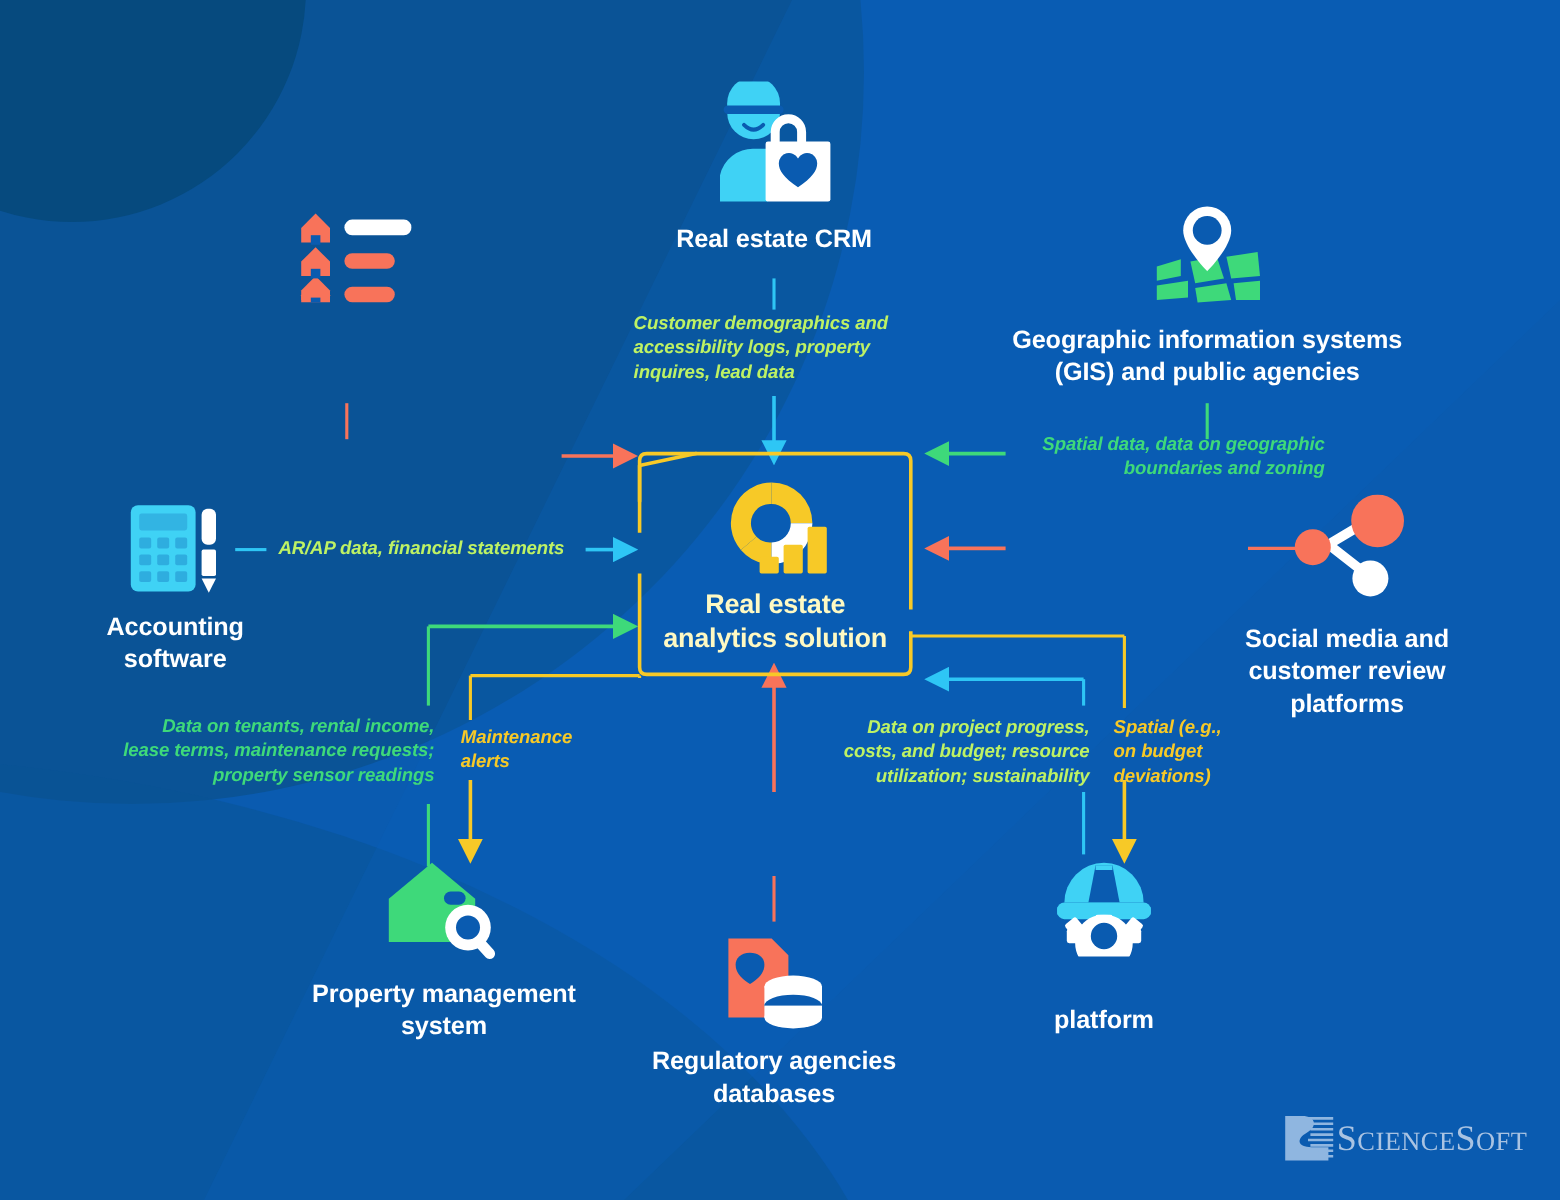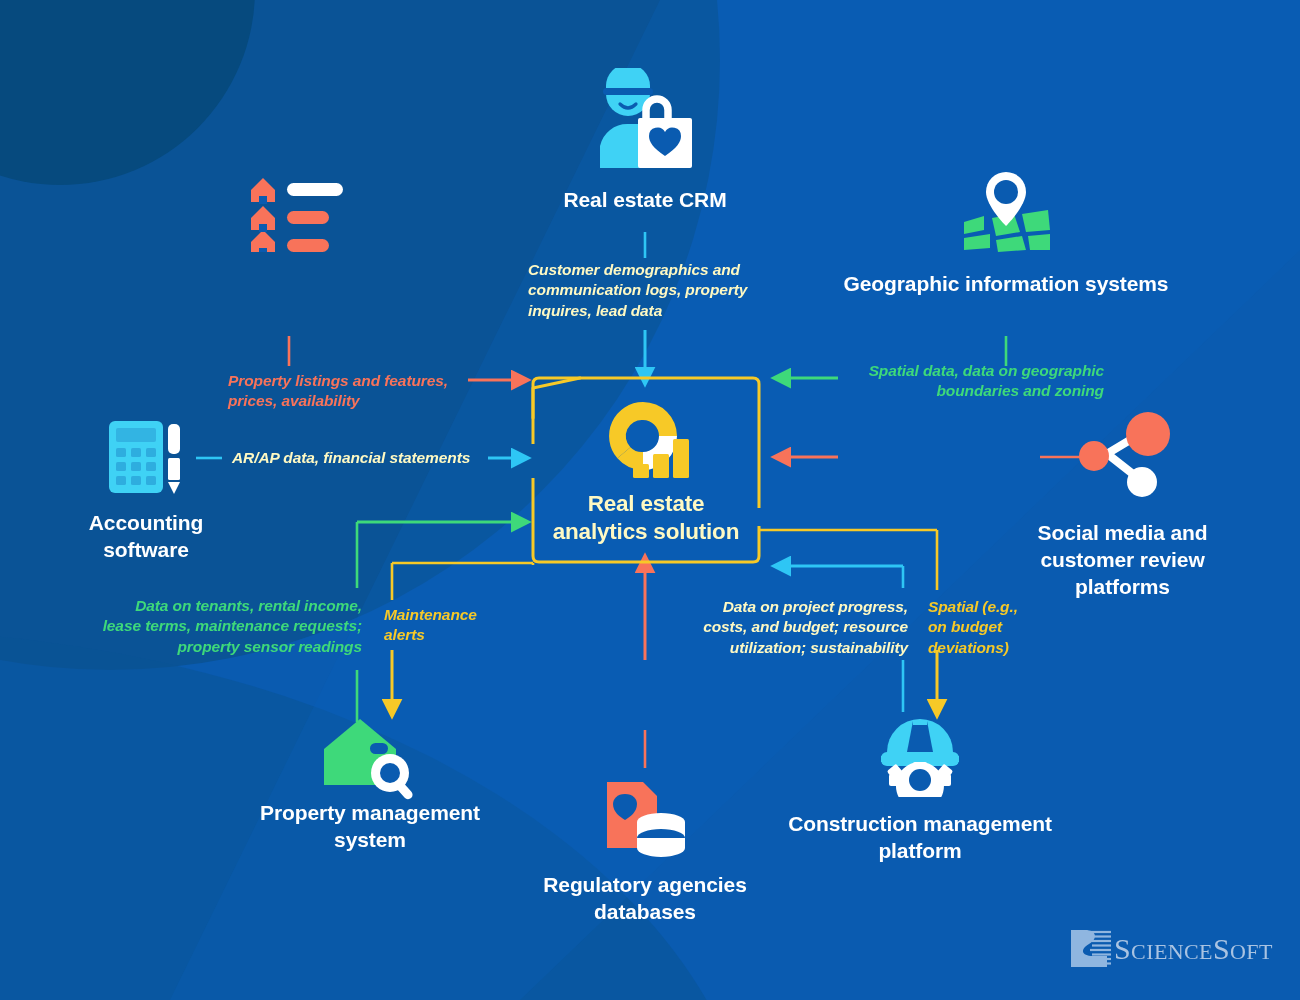--- a/index.html
+++ b/index.html
@@ -17,21 +17,21 @@
   .node .title{
     color:#ffffff;font-weight:bold;font-size:21px;line-height:1.28;
     letter-spacing:-0.1px;
   }
   .ico{display:block;margin:0 auto;}
 
   .lbl{
     position:absolute;font-style:italic;font-weight:bold;
     font-size:15.5px;line-height:1.32;letter-spacing:-0.1px;
   }
-  .lbl.cyan{color:#fef9c3;}
+  .lbl.cyan{color:#bef264;}
   .lbl.red{color:#f8735a;}
   .lbl.green{color:#3ed97a;}
   .lbl.yellow{color:#f7c927;}
   .lbl.r{text-align:right;}
 
   .centerbox{
     position:absolute;left:533px;top:378px;width:226px;height:185px;
   }
   .centerbox .ctitle{
     position:absolute;left:0;right:0;top:112px;
@@ -195,20 +195,21 @@
         <path d="M36,70 L62,66 L66,80 L38,82 z"></path>
         <path d="M62,44 L88,40 L90,60 L66,62 z"></path>
         <path d="M68,66 L90,64 L90,80 L70,80 z"></path>
       </g>
 
       <path d="M46,2 a20,20 0 0,1 20,20 c0,14 -20,34 -20,34 s-20,-20 -20,-34 a20,20 0 0,1 20,-20 z" fill="#ffffff"></path>
       <circle cx="46" cy="22" r="12" fill="#0a5bb0"></circle>
     </svg>
     <div class="title" style="margin-top:16px">
       <span>Geographic information systems</span><br>
+      <span>(GIS) and public agencies</span>
     </div>
   </div>
 
   <div class="node" style="left:55px;top:418px;width:182px;">
     <svg class="ico" width="80" height="78" viewBox="0 0 80 78">
       <rect x="3" y="3" width="54" height="72" rx="6" fill="#3fd2f5"></rect>
       <rect x="10" y="10" width="40" height="14" rx="2" fill="#0a5bb0" opacity="0.25"></rect>
       <g fill="#0a5bb0" opacity="0.30">
         <rect x="10" y="30" width="10" height="9" rx="1.6"></rect>
         <rect x="25" y="30" width="10" height="9" rx="1.6"></rect>
@@ -247,21 +248,21 @@
   </div>
 
   <div class="node" style="left:225px;top:715px;width:290px;">
     <svg class="ico" width="96" height="85" viewBox="0 0 96 85">
       <path d="M38,4 L74,34 v36 h-72 v-36 z" fill="#3ed97a"></path>
       <rect x="48" y="28" width="18" height="11" rx="5.5" fill="#0a5bb0"></rect>
       <circle cx="68" cy="58" r="19" fill="#ffffff"></circle>
       <circle cx="68" cy="58" r="10" fill="#0a5bb0"></circle>
       <rect x="78" y="66" width="9" height="20" rx="4.5" fill="#ffffff" transform="rotate(-42 82 76)"></rect>
     </svg>
-    <div class="title" style="margin-top:0">
+    <div class="title" style="margin-top:16px">
       <span>Property management</span><br>
       <span>system</span>
     </div>
   </div>
 
   <div class="node" style="left:505px;top:778px;width:280px;">
     <svg class="ico" width="92" height="80" viewBox="0 0 92 80">
       <path d="M8,4 h36 l14,14 v52 h-50 z" fill="#f8735a"></path>
       <path d="M26,16 c8,0 12,5 12,10 c0,8 -7,13 -12,16 c-5,-3 -12,-8 -12,-16 c0,-5 4,-10 12,-10 z" fill="#0a5bb0"></path>
       <ellipse cx="62" cy="44" rx="24" ry="9" fill="#ffffff"></ellipse>
@@ -287,35 +288,31 @@
         <path d="M45,50 a24,24 0 1,1 -0.1,0 z"></path>
         <rect x="38" y="50" width="14" height="34" rx="2"></rect>
         <rect x="14" y="62" width="62" height="12" rx="2"></rect>
         <rect x="20" y="52" width="12" height="30" rx="2" transform="rotate(-40 26 67)"></rect>
         <rect x="58" y="52" width="12" height="30" rx="2" transform="rotate(40 64 67)"></rect>
       </g>
       <circle cx="45" cy="68" r="11" fill="#0a5bb0"></circle>
       <path d="M6,44 h78 v6 h-78 z" fill="#3fd2f5"></path>
     </svg>
     <div class="title" style="margin-top:14px">
-      <span>Construction management</span><br>
+      <br>
       <span>platform</span>
     </div>
   </div>
 
   <div class="lbl cyan" style="left:528px;top:260px;width:250px;">
     <span>Customer demographics and</span><br>
-    <span>communication logs, property</span><br>
+    <span>accessibility logs, property</span><br>
     <span>inquires, lead data</span>
   </div>
 
-  <div class="lbl red" style="left:228px;top:371px;width:240px;">
-    <span>Property listings and features,</span><br>
-    <span>prices, availability</span>
-  </div>
 
   <div class="lbl cyan" style="left:232px;top:448px;width:256px;">
     <span>AR/AP data, financial statements</span>
   </div>
 
   <div class="lbl green r" style="left:830px;top:361px;width:274px;">
     <span>Spatial data, data on geographic</span><br>
     <span>boundaries and zoning</span>
   </div>
 

